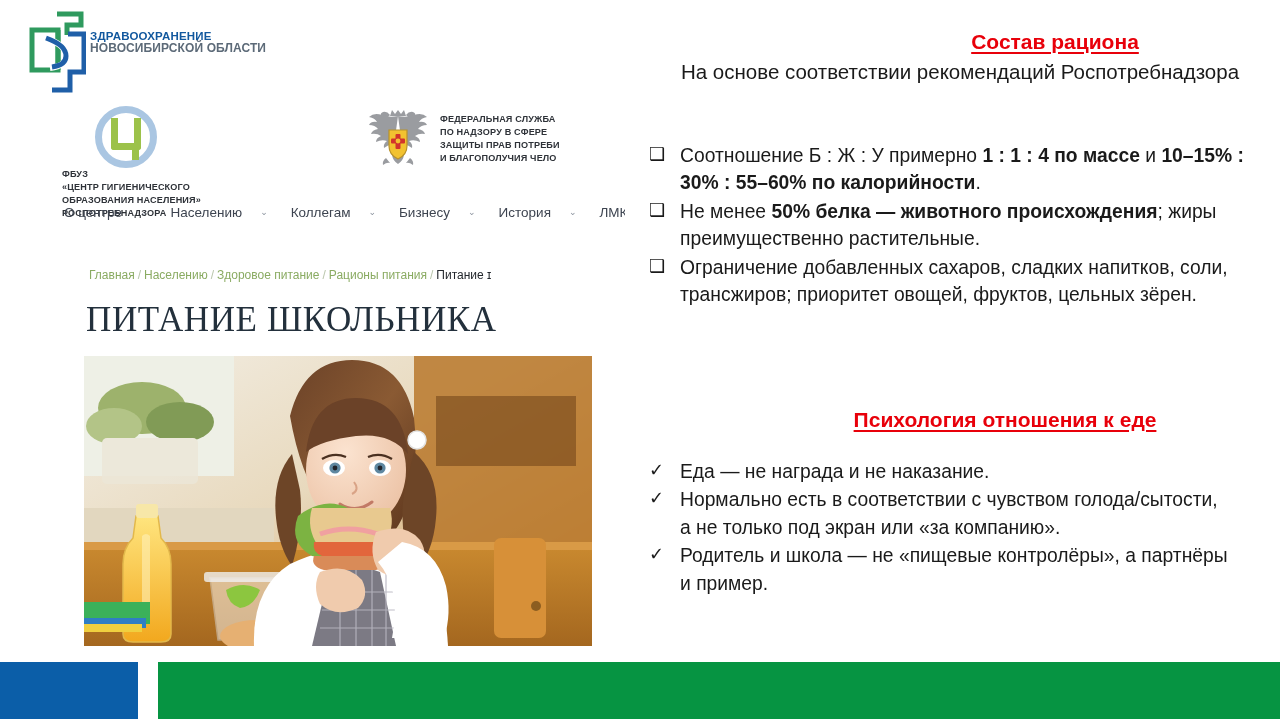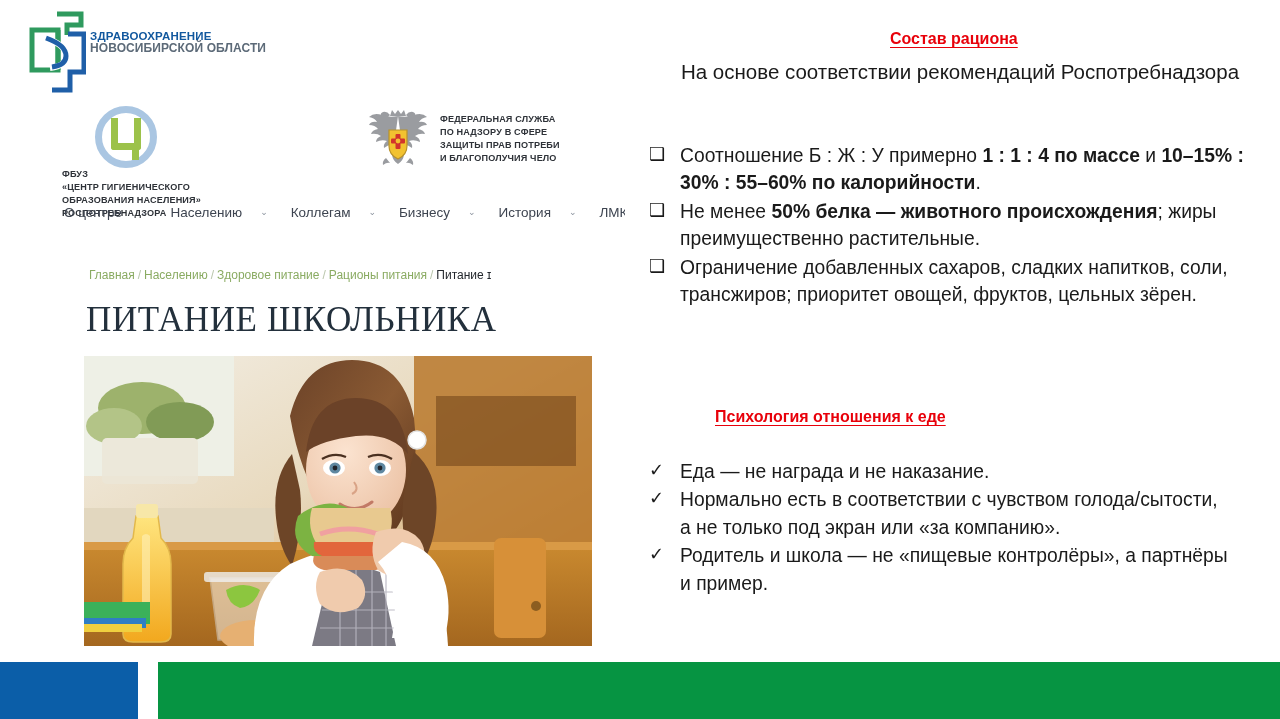--- a/index.html
+++ b/index.html
@@ -171,24 +171,24 @@
   
   .slide-col {
     position: absolute;
     left: 640px;
     top: 0;
     width: 640px;
     height: 660px;
   }
 
   .sec-head {
-    text-align: left;
+    text-align: center;
     color: #e8000a;
     font-weight: bold;
-    font-size: 16px;
+    font-size: 21px;
     text-decoration: underline;
     text-underline-offset: 3px;
   }
   .head-ration { position: absolute; left: 250px; top: 30px; width: 330px; }
   .head-psych  { position: absolute; left: 75px;  top: 408px; width: 580px; }
 
   .lead {
     position: absolute;
     left: 20px;
     top: 58px;

